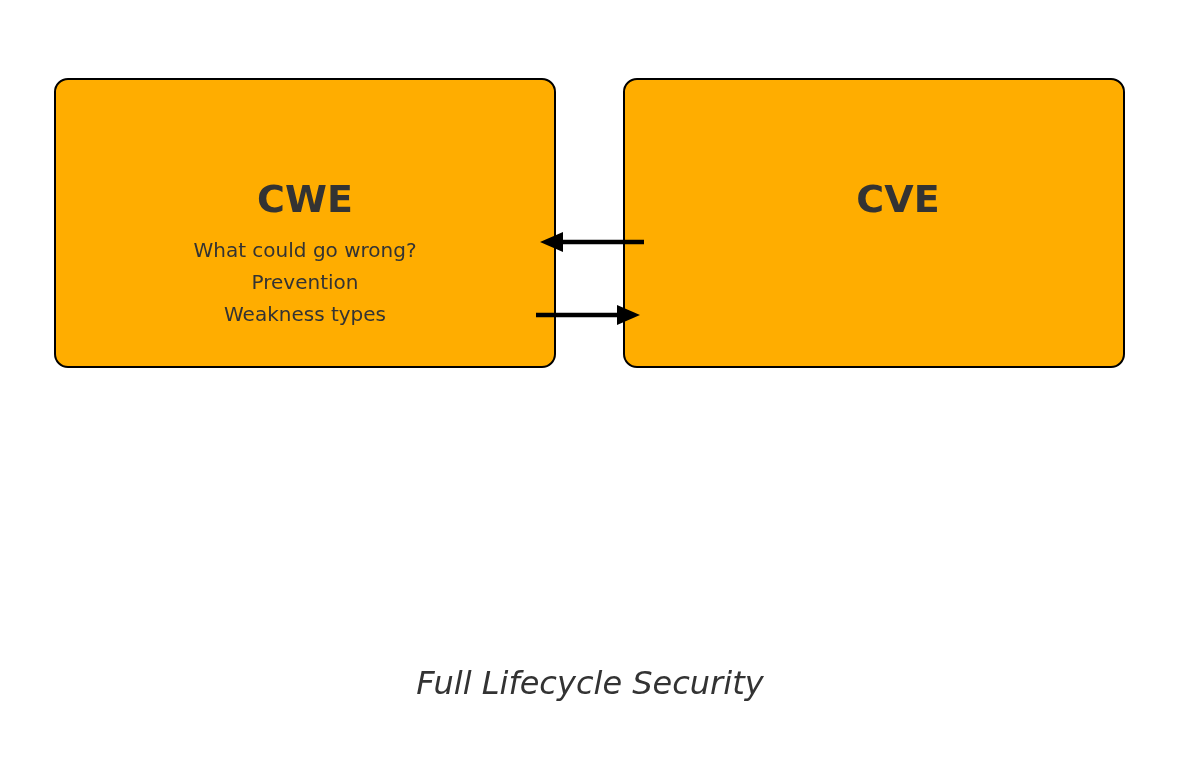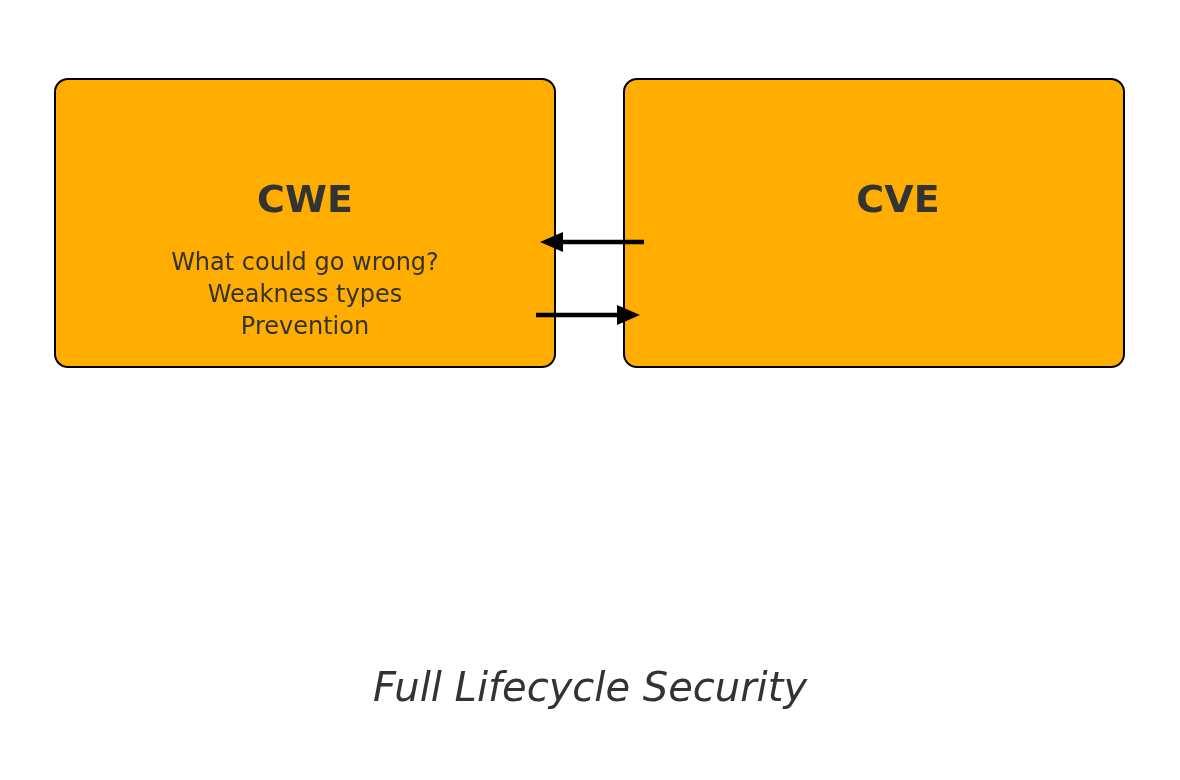--- a/index.html
+++ b/index.html
@@ -32,53 +32,53 @@
     padding-top: 96px;
     text-align: center;
     color: #333333;
   }
   .node.left  { left: 54px;  }
   .node.right { left: 623px; padding-left: 48px; }
   .node-title {
     font-size: 38px;
     font-weight: bold;
     line-height: 46px;
-    margin-bottom: 24px;
+    margin-bottom: 12px;
   }
   .node-lines {
-    font-size: 24px;
+    font-size: 20px;
     line-height: 32px;
   }
   .arrow-layer {
     position: absolute;
     inset: 0;
     pointer-events: none;
   }
   .caption {
     position: absolute;
     left: 0;
     top: 664px;
     width: 100%;
     text-align: center;
-    font-size: 40px;
+    font-size: 32px;
     font-style: italic;
     color: #333333;
   }
 </style>
 </head>
 <body>
 
 <div class="canvas">
 
   <div class="node left">
     <div class="node-title">CWE</div>
     <div class="node-lines">
       <div>What could go wrong?</div>
+      <div>Prevention</div>
       <div>Weakness types</div>
-      <div>Prevention</div>
     </div>
   </div>
 
   <div class="node right">
     <div class="node-title">CVE</div>
   </div>
 
   <svg class="arrow-layer" width="1180" height="780" viewBox="0 0 1180 780">
     <g>
       <line x1="644" y1="242" x2="560" y2="242" stroke-width="4.5" stroke="#000000"></line>

